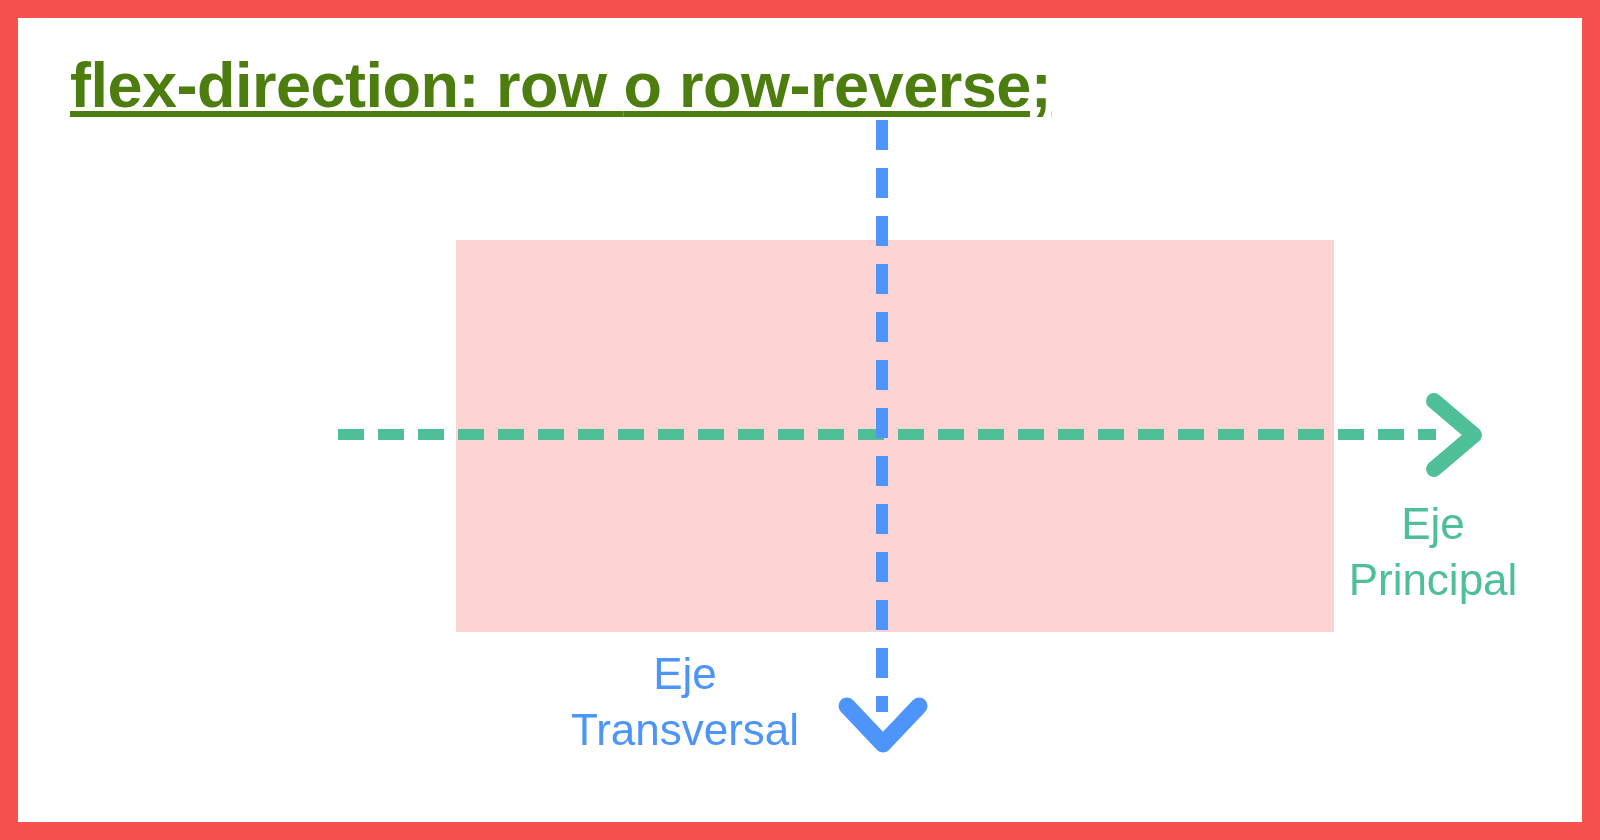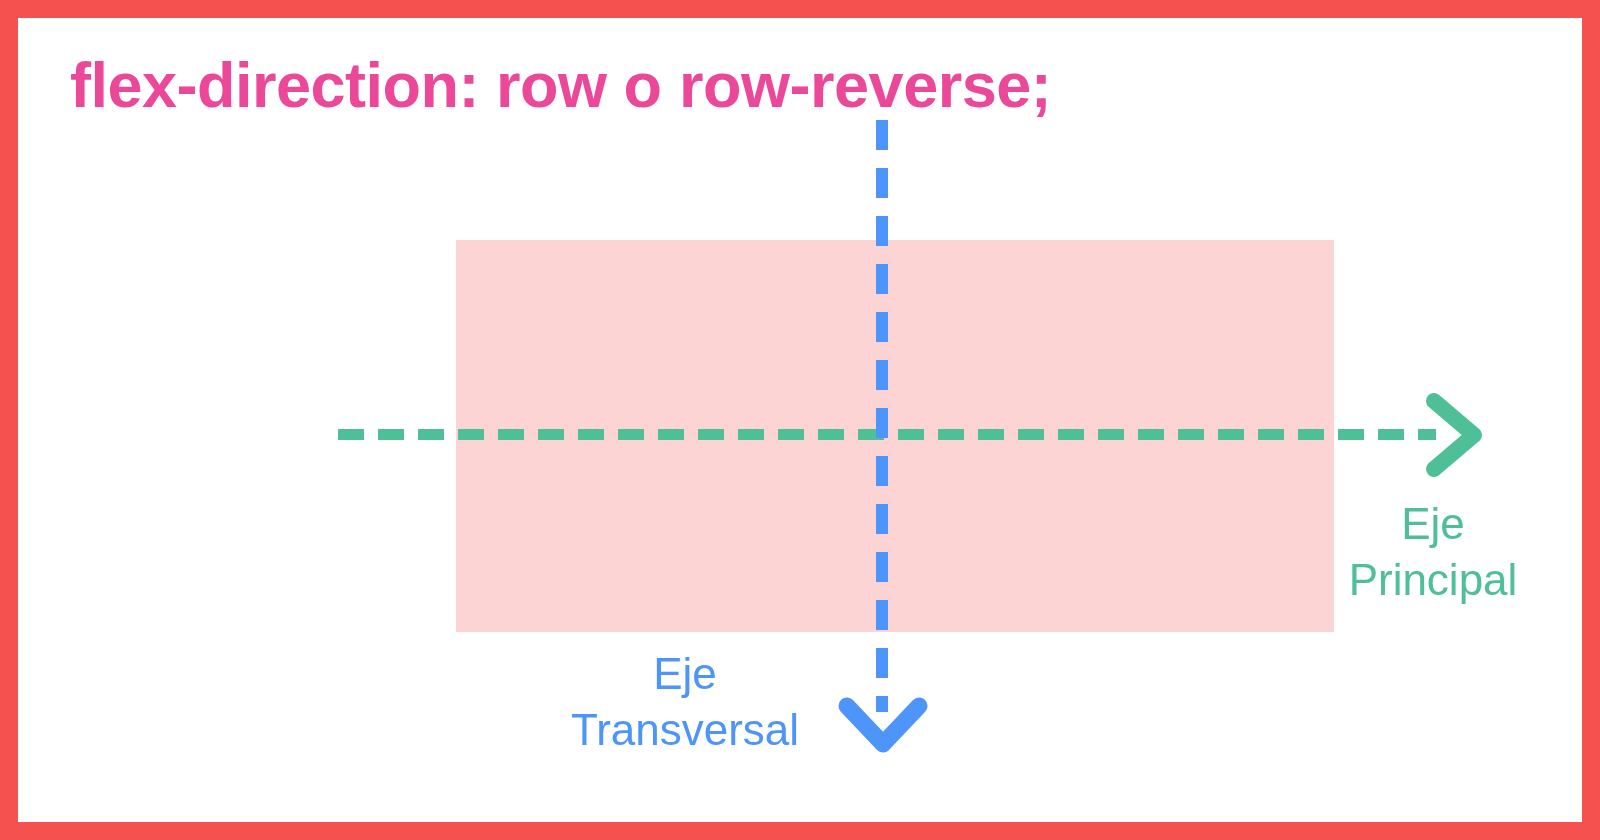--- a/index.html
+++ b/index.html
@@ -27,22 +27,23 @@
   }
   
   #title {
     position: absolute;
     left: 70px;
     top: 54px;
     font-size: 63px;
     line-height: 1.0;
     font-weight: 600;
     letter-spacing: -0.5px;
-    color: #ec4899;
+    color: #4d7c0f;
     white-space: pre;
+    text-decoration: underline;
   }
   #title .emph {
     font-weight: 900;
     letter-spacing: 0px;
   }
   
   #flex-box {
     position: absolute;
     left: 456px;
     top: 240px;

